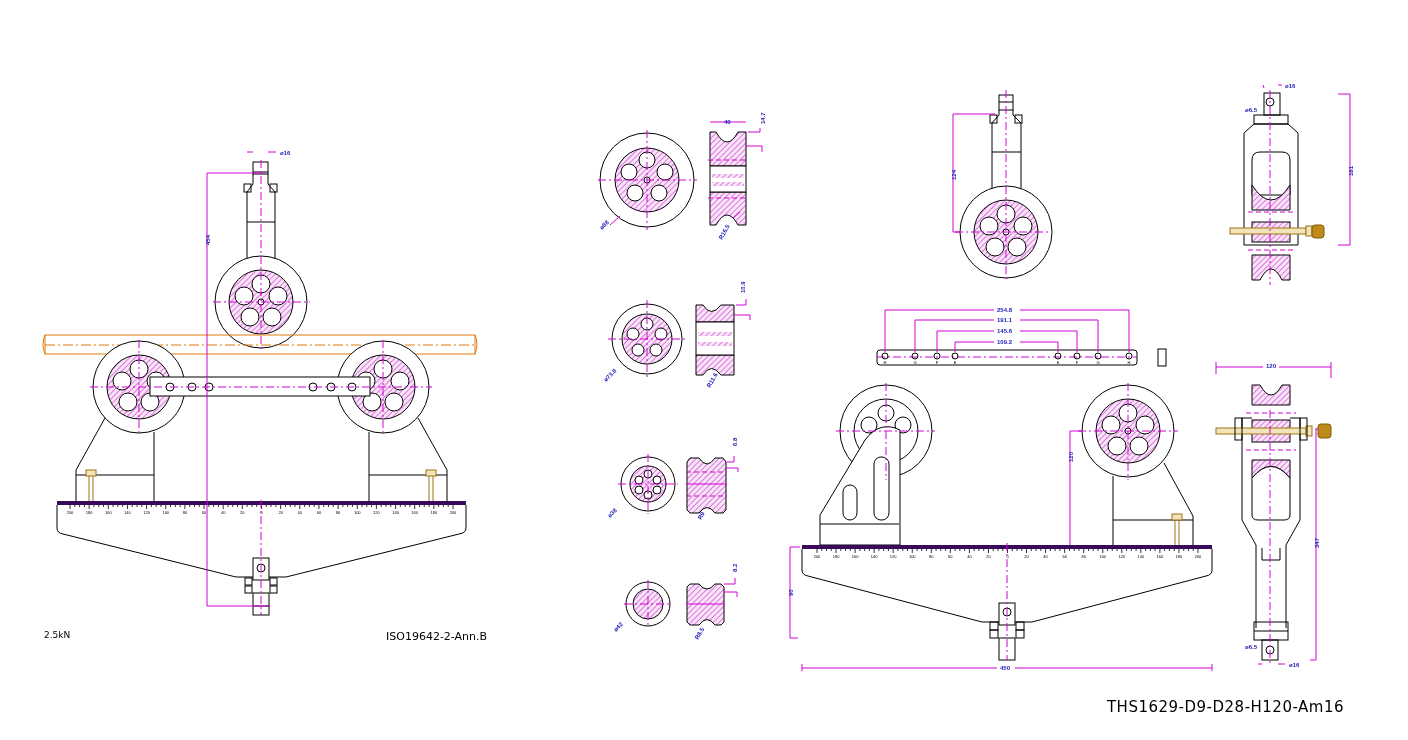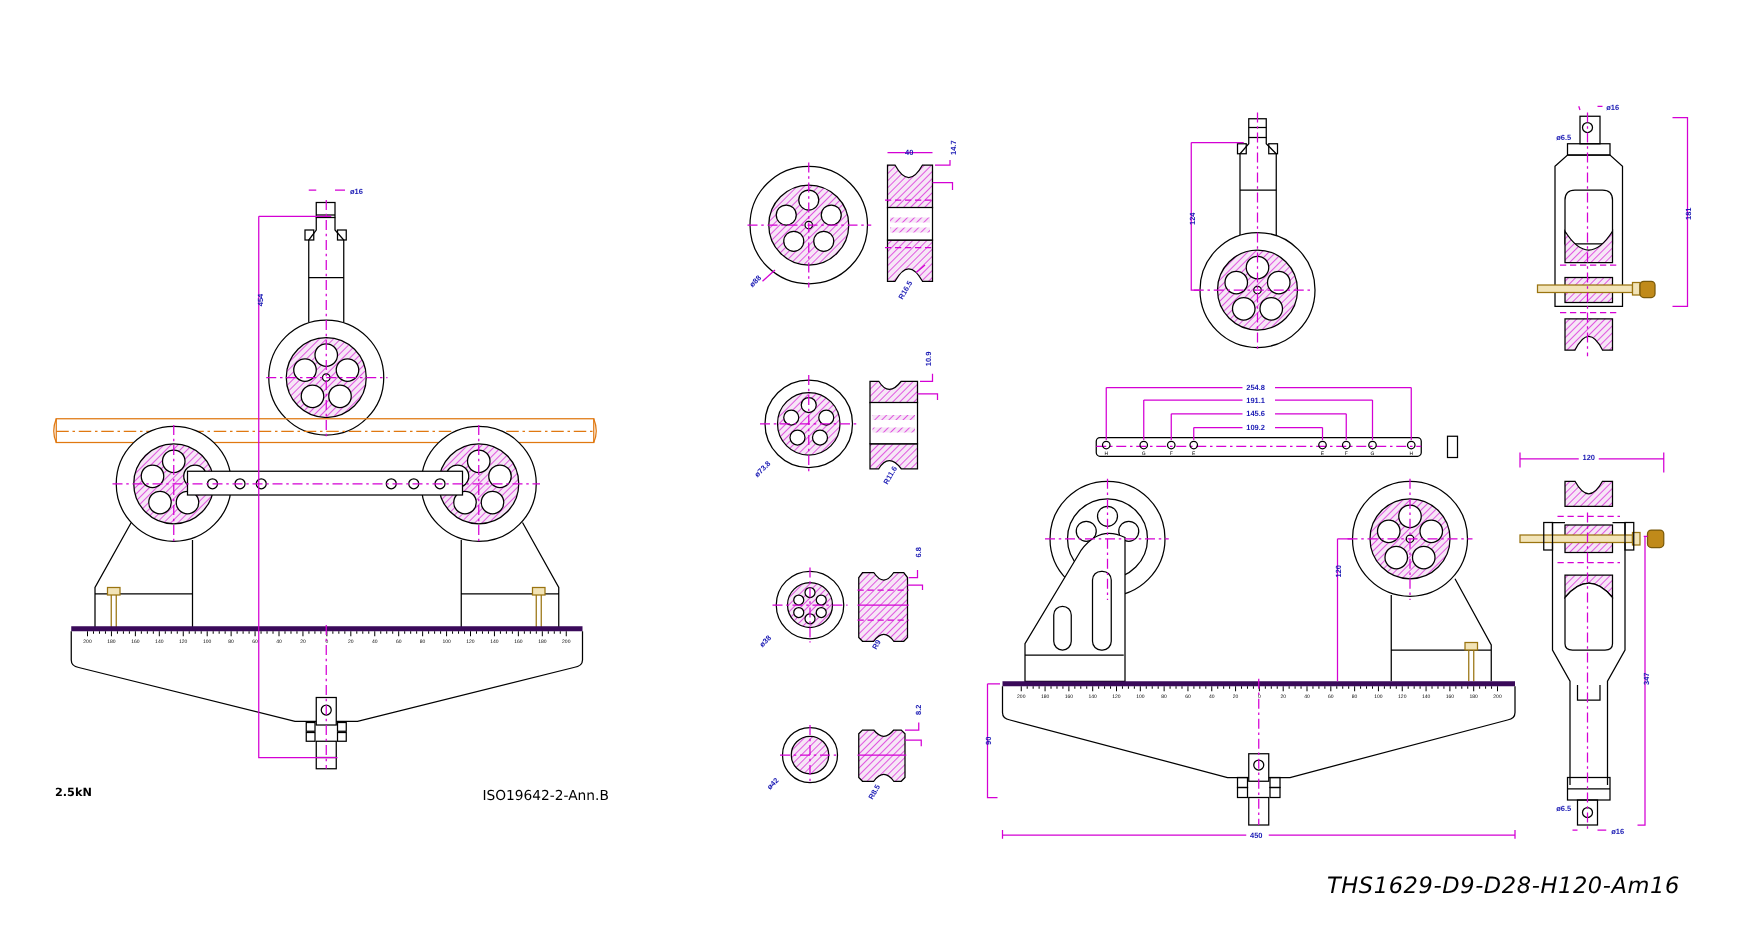--- a/index.html
+++ b/index.html
@@ -8,22 +8,22 @@
   .ln { stroke: #000; stroke-width: 1; fill: none; }
   .lnf { stroke: #000; stroke-width: 1; fill: #fff; }
   .ctr { stroke: #d400d4; stroke-width: 1; stroke-dasharray: 8 3 2 3; fill: none; }
   .dim { stroke: #d400d4; stroke-width: 1; fill: none; }
   .hatch { fill: url(#hatch); stroke: #000; stroke-width: 1; }
   .dimtxt { fill: #1a1ab4; font-family: "Liberation Sans", sans-serif; font-size: 6px; font-weight: bold; }
   .tick { stroke: #000; stroke-width: 0.8; }
   .rod { stroke: #e07810; stroke-width: 1; fill: none; }
   .bolt { stroke: #9a7410; stroke-width: 1; fill: #f2e4b8; }
   .label { position: absolute; color: #000; font-family: "DejaVu Sans", sans-serif; }
-  #title-block { right: 64px; top: 698px; font-size: 18px; letter-spacing: 0.5px; font-style: italic; }
-  #load-label { left: 44px; top: 630px; font-size: 9px; font-weight: bold; }
+  #title-block { right: 64px; top: 698px; font-size: 15px; letter-spacing: 0.5px; }
+  #load-label { left: 44px; top: 630px; font-size: 9px; }
   #std-label { left: 386px; top: 630px; font-size: 11px; }
 </style>
 </head>
 <body>
 
 <svg width="1408" height="740" viewBox="0 0 1408 740">
   <defs>
     <pattern id="hatch" width="4" height="4" patternUnits="userSpaceOnUse" patternTransform="rotate(45)">
       <rect width="4" height="4" fill="#f6e6f6"></rect>
       <line x1="0" y1="0" x2="0" y2="4" stroke="#d400d4" stroke-width="1"></line>

